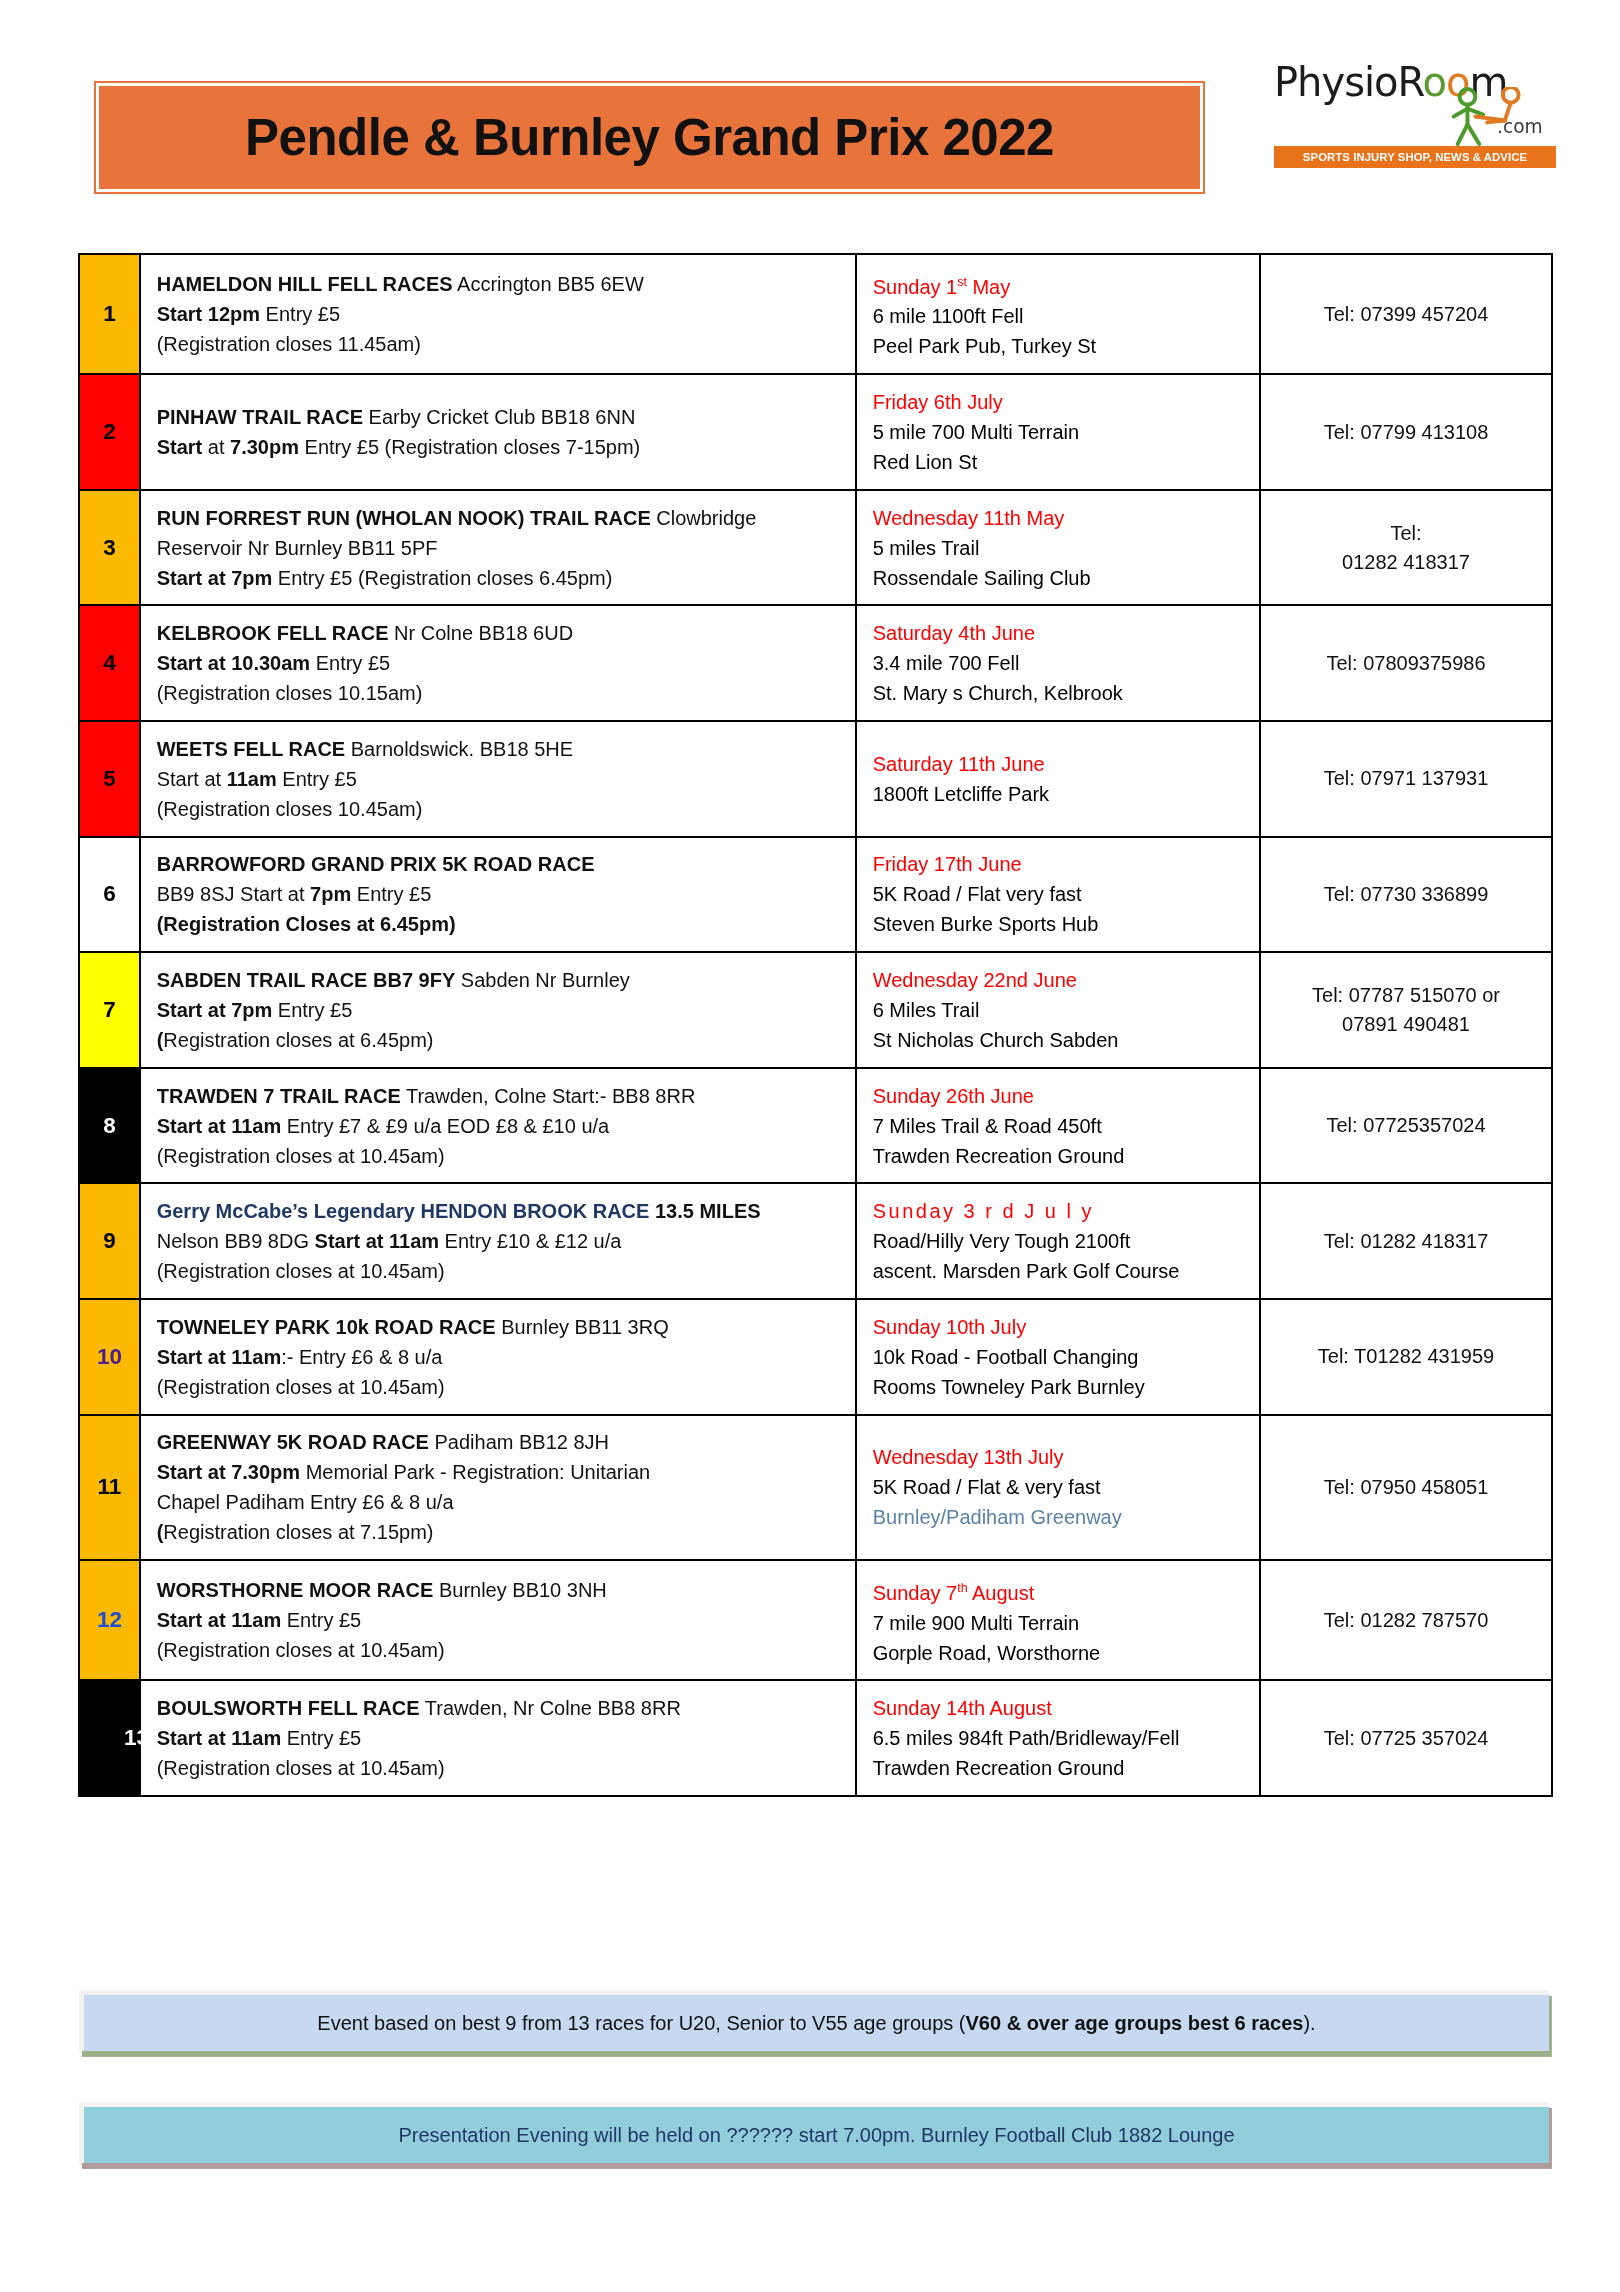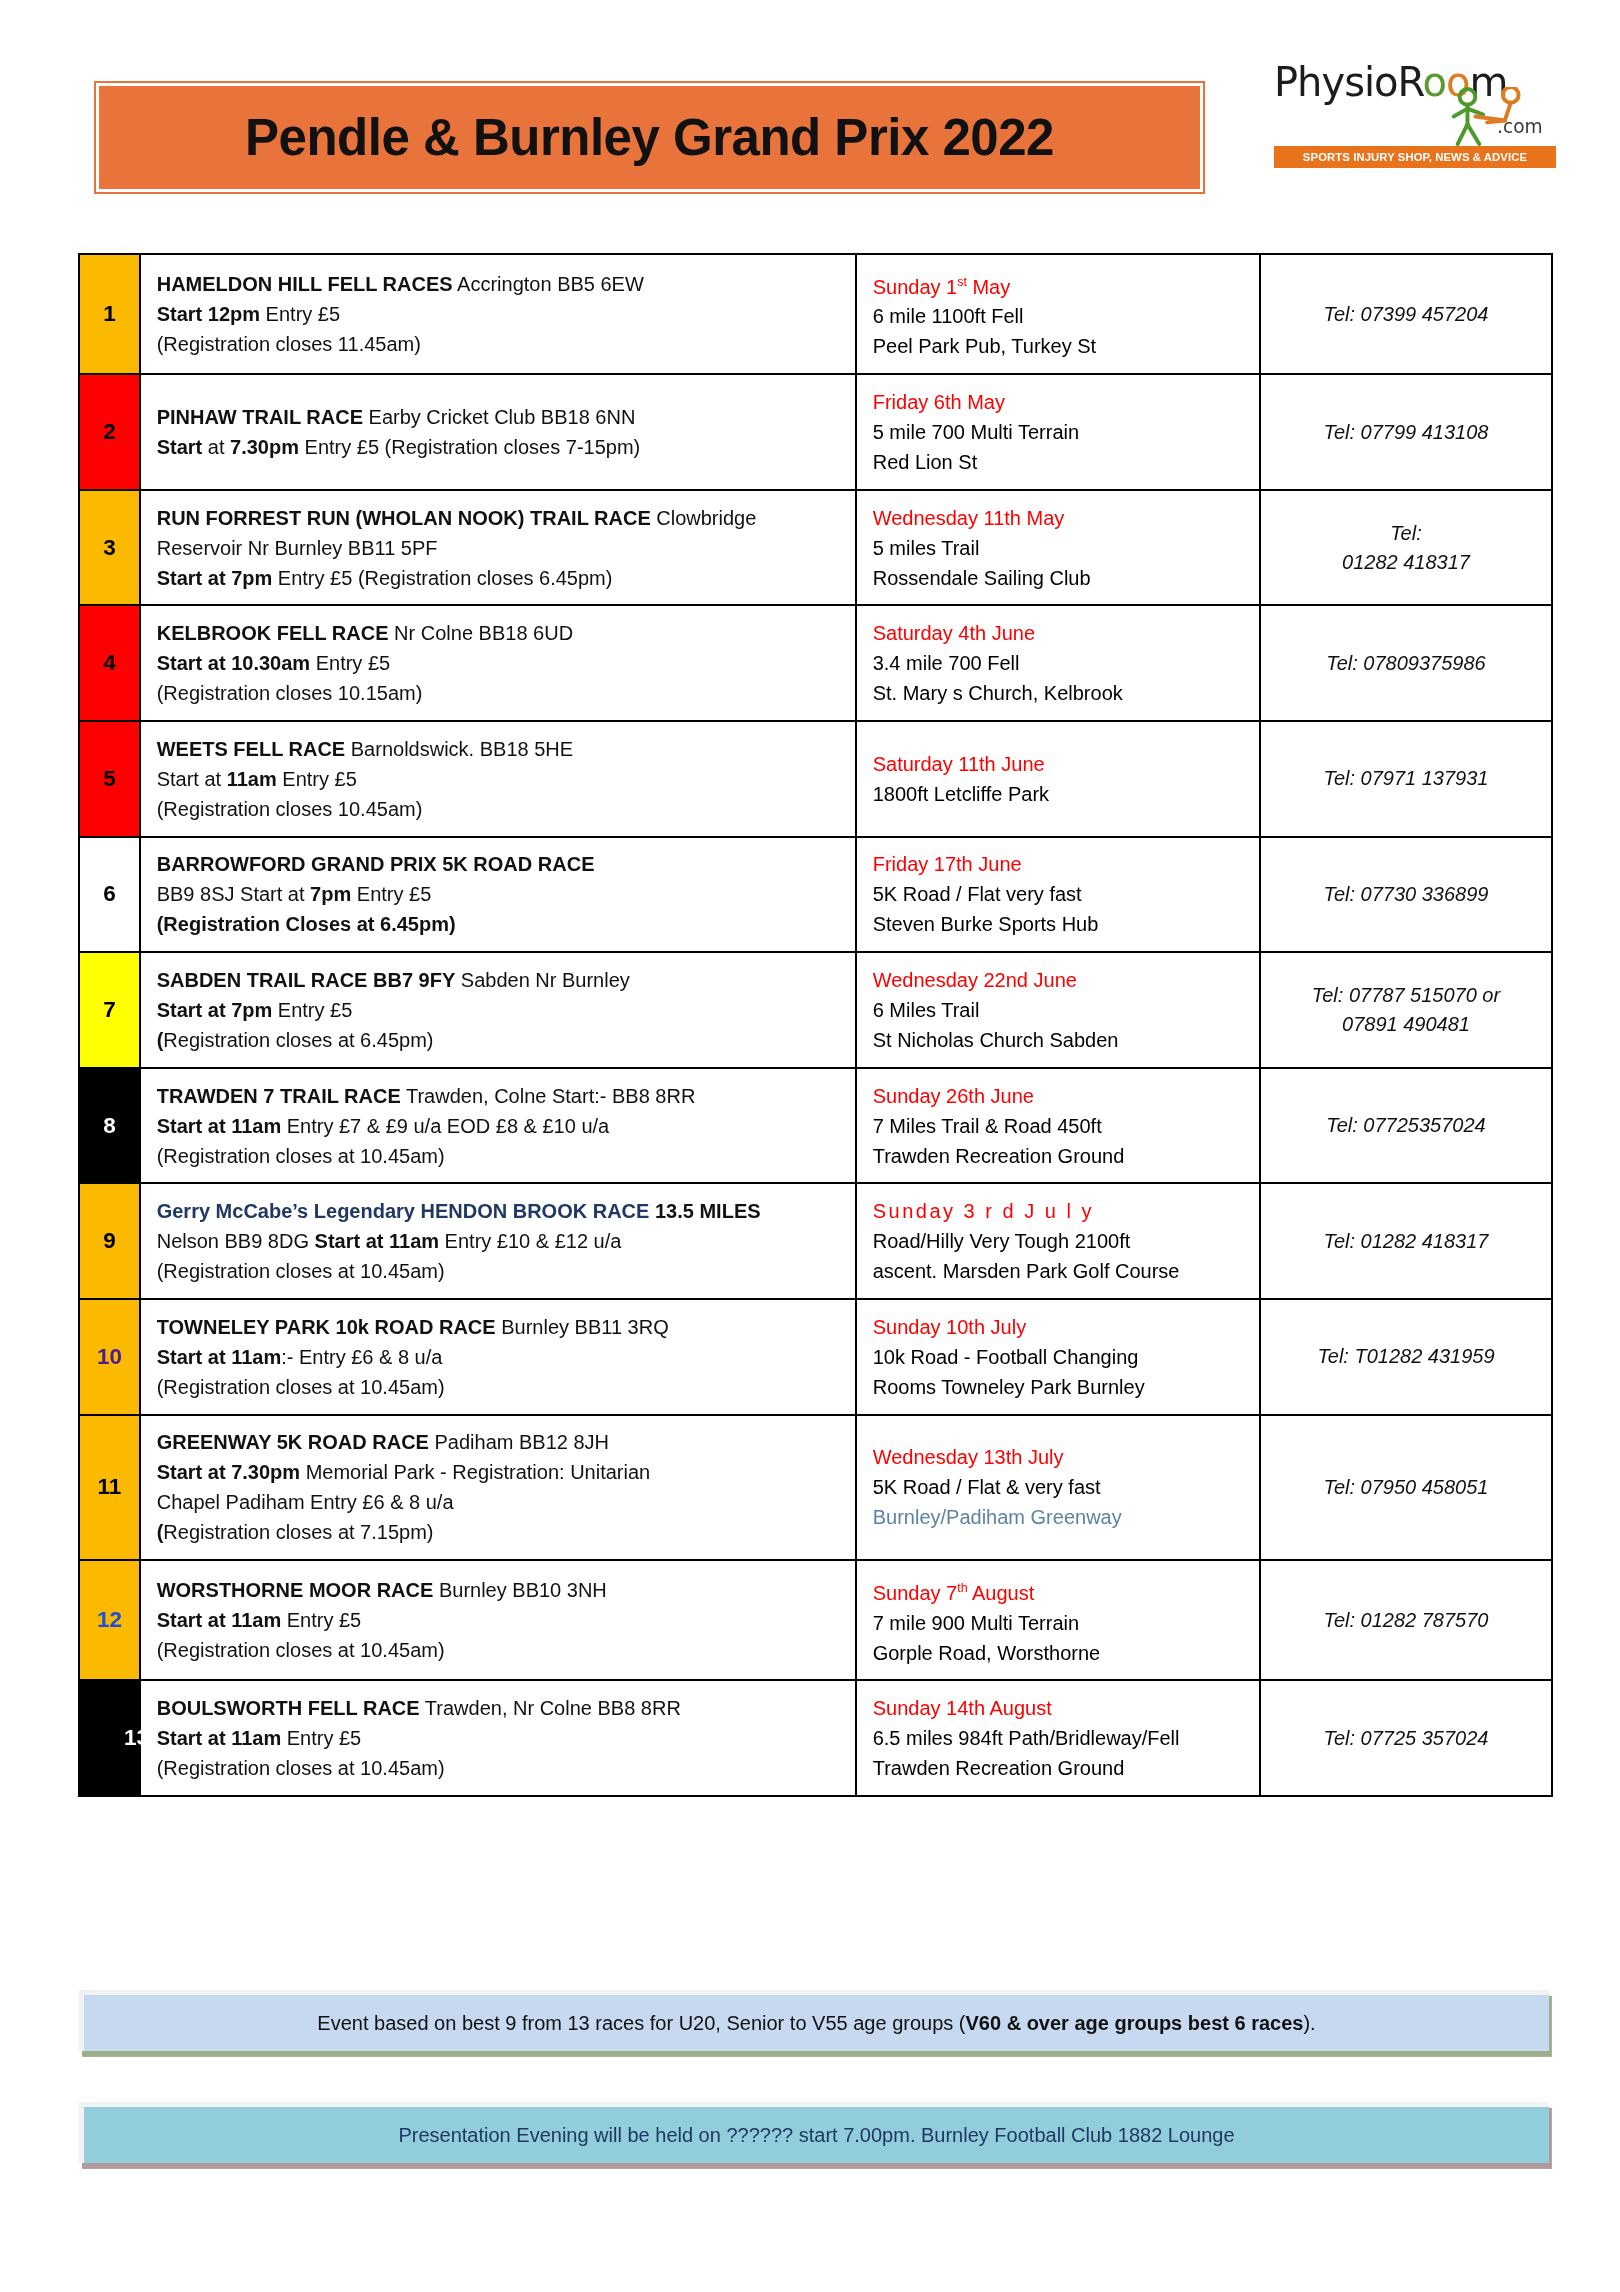--- a/index.html
+++ b/index.html
@@ -146,21 +146,21 @@
     white-space: nowrap;
   }
   .date-line.red { color: #FF0000; }
   .date-line.greenway { color: #5B82A8; }
   .tel-cell {
     text-align: center;
     font-size: 20px;
     line-height: 29px;
     color: #111;
   }
-  .tel-cell .tline { white-space: nowrap; font-style: italic; }
+  .tel-cell .tline { white-space: nowrap; }
   sup { font-size: 0.62em; vertical-align: super; }
   .title-blue { color: #1F3864; font-weight: bold; }
   .spaced { letter-spacing: 2.5px; }
 
   
   .footer-wrap { position: absolute; left: 4px; top: 1990px; width: 100%; }
   .footer-box {
     position: relative;
     margin: 0 auto;
     width: 1470px;
@@ -258,21 +258,21 @@
       <tr>
         <td class="num-cell" style="background: rgb(255, 0, 0); color: rgb(0, 0, 0);">2</td>
         <td>
           <div class="cell-pad">
             <div class="line"><b>PINHAW TRAIL RACE</b><span> Earby Cricket Club BB18 6NN</span></div>
             <div class="line"><b>Start</b><span> at </span><b>7.30pm</b><span> Entry £5    (Registration closes 7-15pm)</span></div>
           </div>
         </td>
         <td>
           <div class="cell-pad">
-            <div class="date-line red">Friday 6th May</div>
+            <div class="date-line red">Friday 6th July</div>
             <div class="date-line">5 mile 700  Multi Terrain</div>
             <div class="date-line">Red Lion St</div>
           </div>
         </td>
         <td class="tel-cell">
           <div class="tline">Tel: 07799  413108</div>
         </td>
       </tr>
       <tr>
         <td class="num-cell" style="background: rgb(251, 186, 0); color: rgb(0, 0, 0);">3</td>

